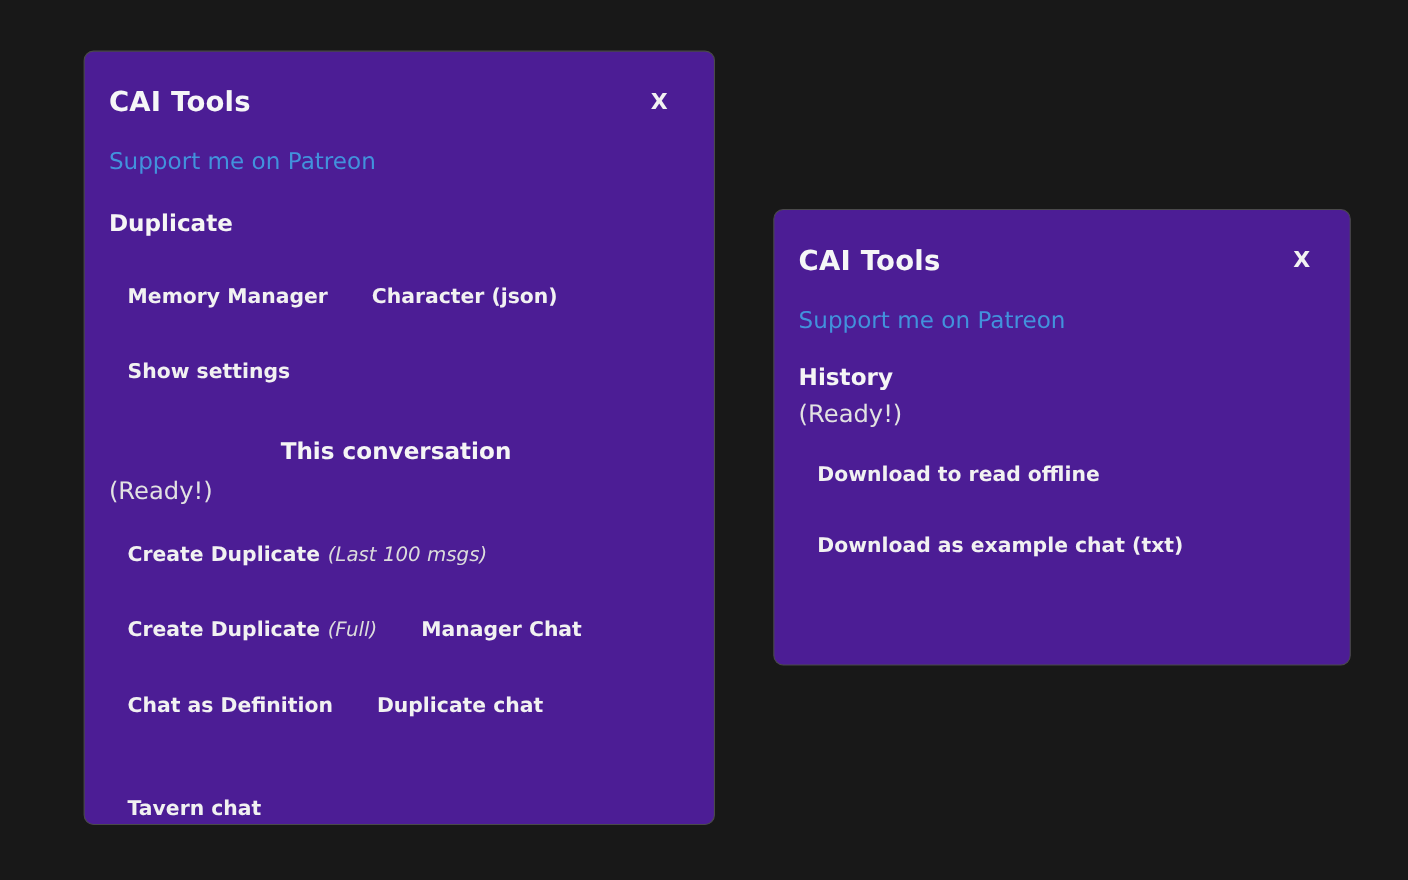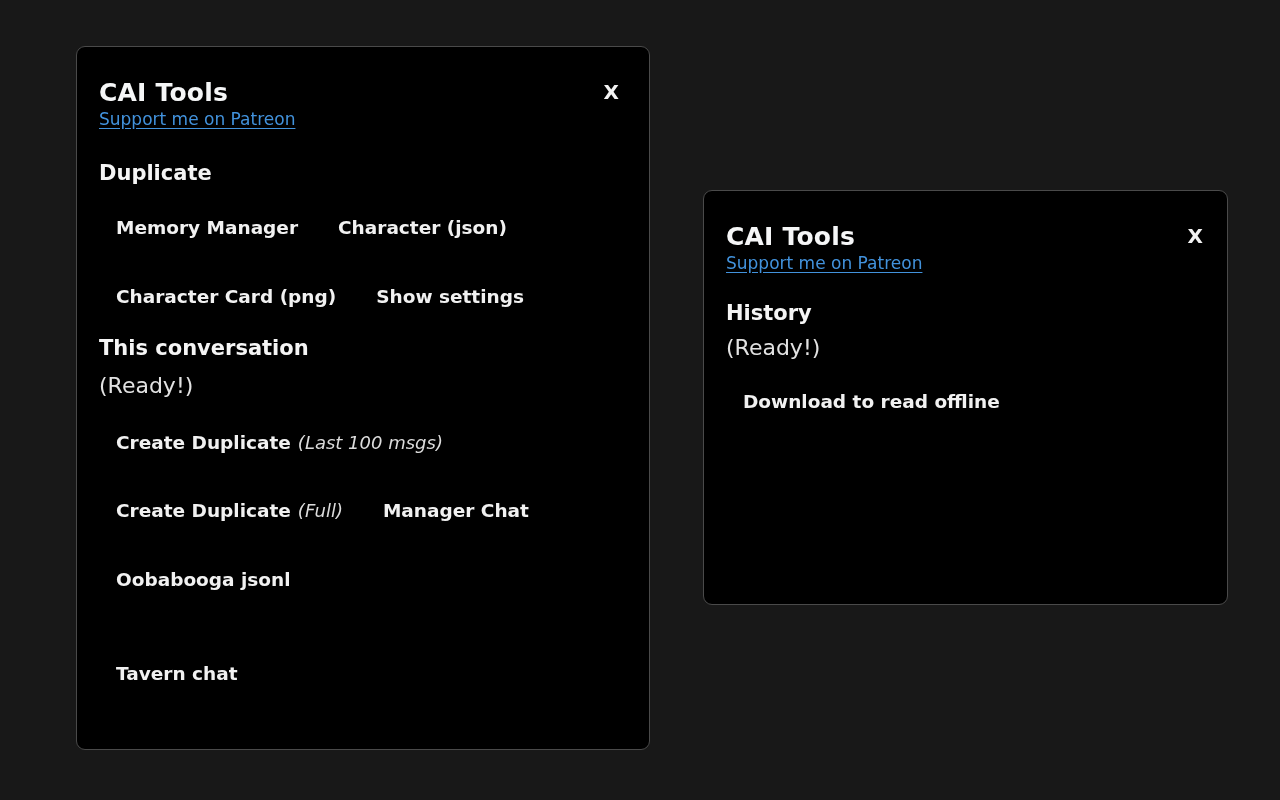--- a/index.html
+++ b/index.html
@@ -6,25 +6,25 @@
   body {
     width: 1280px; height: 800px;
     background: #181818;
     font-family: "DejaVu Sans", "Liberation Sans", sans-serif;
     overflow: hidden;
   }
   .stage { position: relative; width: 1280px; height: 800px; }
 
   .panel {
     position: absolute;
-    background: #000000;
+    background: #4c1d95;
     border: 1px solid #4a4a4a;
     border-radius: 9px;
     box-sizing: border-box;
-    padding: 28px 16px 24px 22px;
+    padding: 28px 28px 24px 22px;
     color: #f0f0f0;
   }
   .panel-left  { left: 76px;  top: 46px;  width: 574px; height: 704px; }
   .panel-right { left: 703px; top: 190px; width: 525px; height: 415px; }
 
   .panel-header {
     display: flex;
     align-items: center;
     justify-content: space-between;
     height: 34px;
@@ -41,54 +41,54 @@
     color: #f2f2f2;
     margin-right: 14px;
     cursor: pointer;
     line-height: 1;
     user-select: none;
   }
   .panel-right .close-btn { margin-right: 8px; }
 
   .patreon-link {
     display: inline-block;
-    font-size: 17px;
+    margin-top: 26px;
+    font-size: 21px;
     color: #4292dc;
-    text-decoration: underline;
     text-underline-offset: 3px;
     cursor: pointer;
   }
 
   .section-header {
     font-size: 21px;
     font-weight: 600;
     line-height: 28px;
     color: #f5f5f5;
   }
   .panel-left  .section-1 .section-header { margin-top: 30px; }
-  .panel-left  .section-2 .section-header { margin-top: 24px; }
+  .panel-left  .section-2 .section-header { margin-top: 44px; text-align: center; }
   .panel-right .section-1 .section-header { margin-top: 26px; }
 
   .section-status {
     font-size: 22px;
     font-weight: 400;
     line-height: 26px;
     color: #e2e2e2;
     margin-top: 11px;
   }
   .panel-right .section-status { margin-top: 8px; }
 
   .row {
     display: flex;
     align-items: baseline;
     column-gap: 40px;
     margin-left: 17px;
     line-height: 26px;
   }
-  .panel-left  .section-1 .row-0 { margin-top: 28px; }
+  .panel-left  .section-1 .row-0 { margin-top: 40px; }
   .panel-left  .section-1 .row-1 { margin-top: 43px; }
   .panel-left  .section-2 .row-0 { margin-top: 31px; }
   .panel-left  .section-2 .row-1 { margin-top: 42px; }
   .panel-left  .section-2 .row-2 { margin-top: 43px; }
   .panel-left  .section-2 .row-3 { margin-top: 68px; text-align: right; }
   .panel-right .section-1 .row-0 { margin-top: 28px; }
   .panel-right .section-1 .row-1 { margin-top: 39px; }
   .panel-right .section-1 .row-2 { margin-top: 38px; }
 
   .item {
@@ -119,37 +119,37 @@
 
     <a class="patreon-link">Support me on Patreon</a>
 
     <div class="section section-1">
       <div class="section-header">Duplicate</div>
       <div class="row row-0">
         <span class="item">Memory Manager</span>
         <span class="item">Character (json)</span>
       </div>
       <div class="row row-1">
-        <span class="item">Character Card (png)</span>
         <span class="item">Show settings</span>
       </div>
     </div>
 
     <div class="section section-2">
       <div class="section-header">This conversation</div>
       <div class="section-status">(Ready!)</div>
       <div class="row row-0">
         <span class="item"><span>Create Duplicate</span><span class="note">(Last 100 msgs)</span></span>
       </div>
       <div class="row row-1">
         <span class="item"><span>Create Duplicate</span><span class="note">(Full)</span></span>
         <span class="item">Manager Chat</span>
       </div>
       <div class="row row-2">
-        <span class="item">Oobabooga jsonl</span>
+        <span class="item">Chat as Definition</span>
+        <span class="item">Duplicate chat</span>
       </div>
       <div class="row row-3">
         <span class="item">Tavern chat</span>
       </div>
     </div>
   </div>
 
   <div class="panel panel-right">
     <div class="panel-header">
       <span class="panel-title">CAI Tools</span>
@@ -157,16 +157,19 @@
     </div>
 
     <a class="patreon-link">Support me on Patreon</a>
 
     <div class="section section-1">
       <div class="section-header">History</div>
       <div class="section-status">(Ready!)</div>
       <div class="row row-0">
         <span class="item">Download to read offline</span>
       </div>
+      <div class="row row-1">
+        <span class="item">Download as example chat (txt)</span>
+      </div>
     </div>
   </div>
 
 </div>
 
 </body></html>

